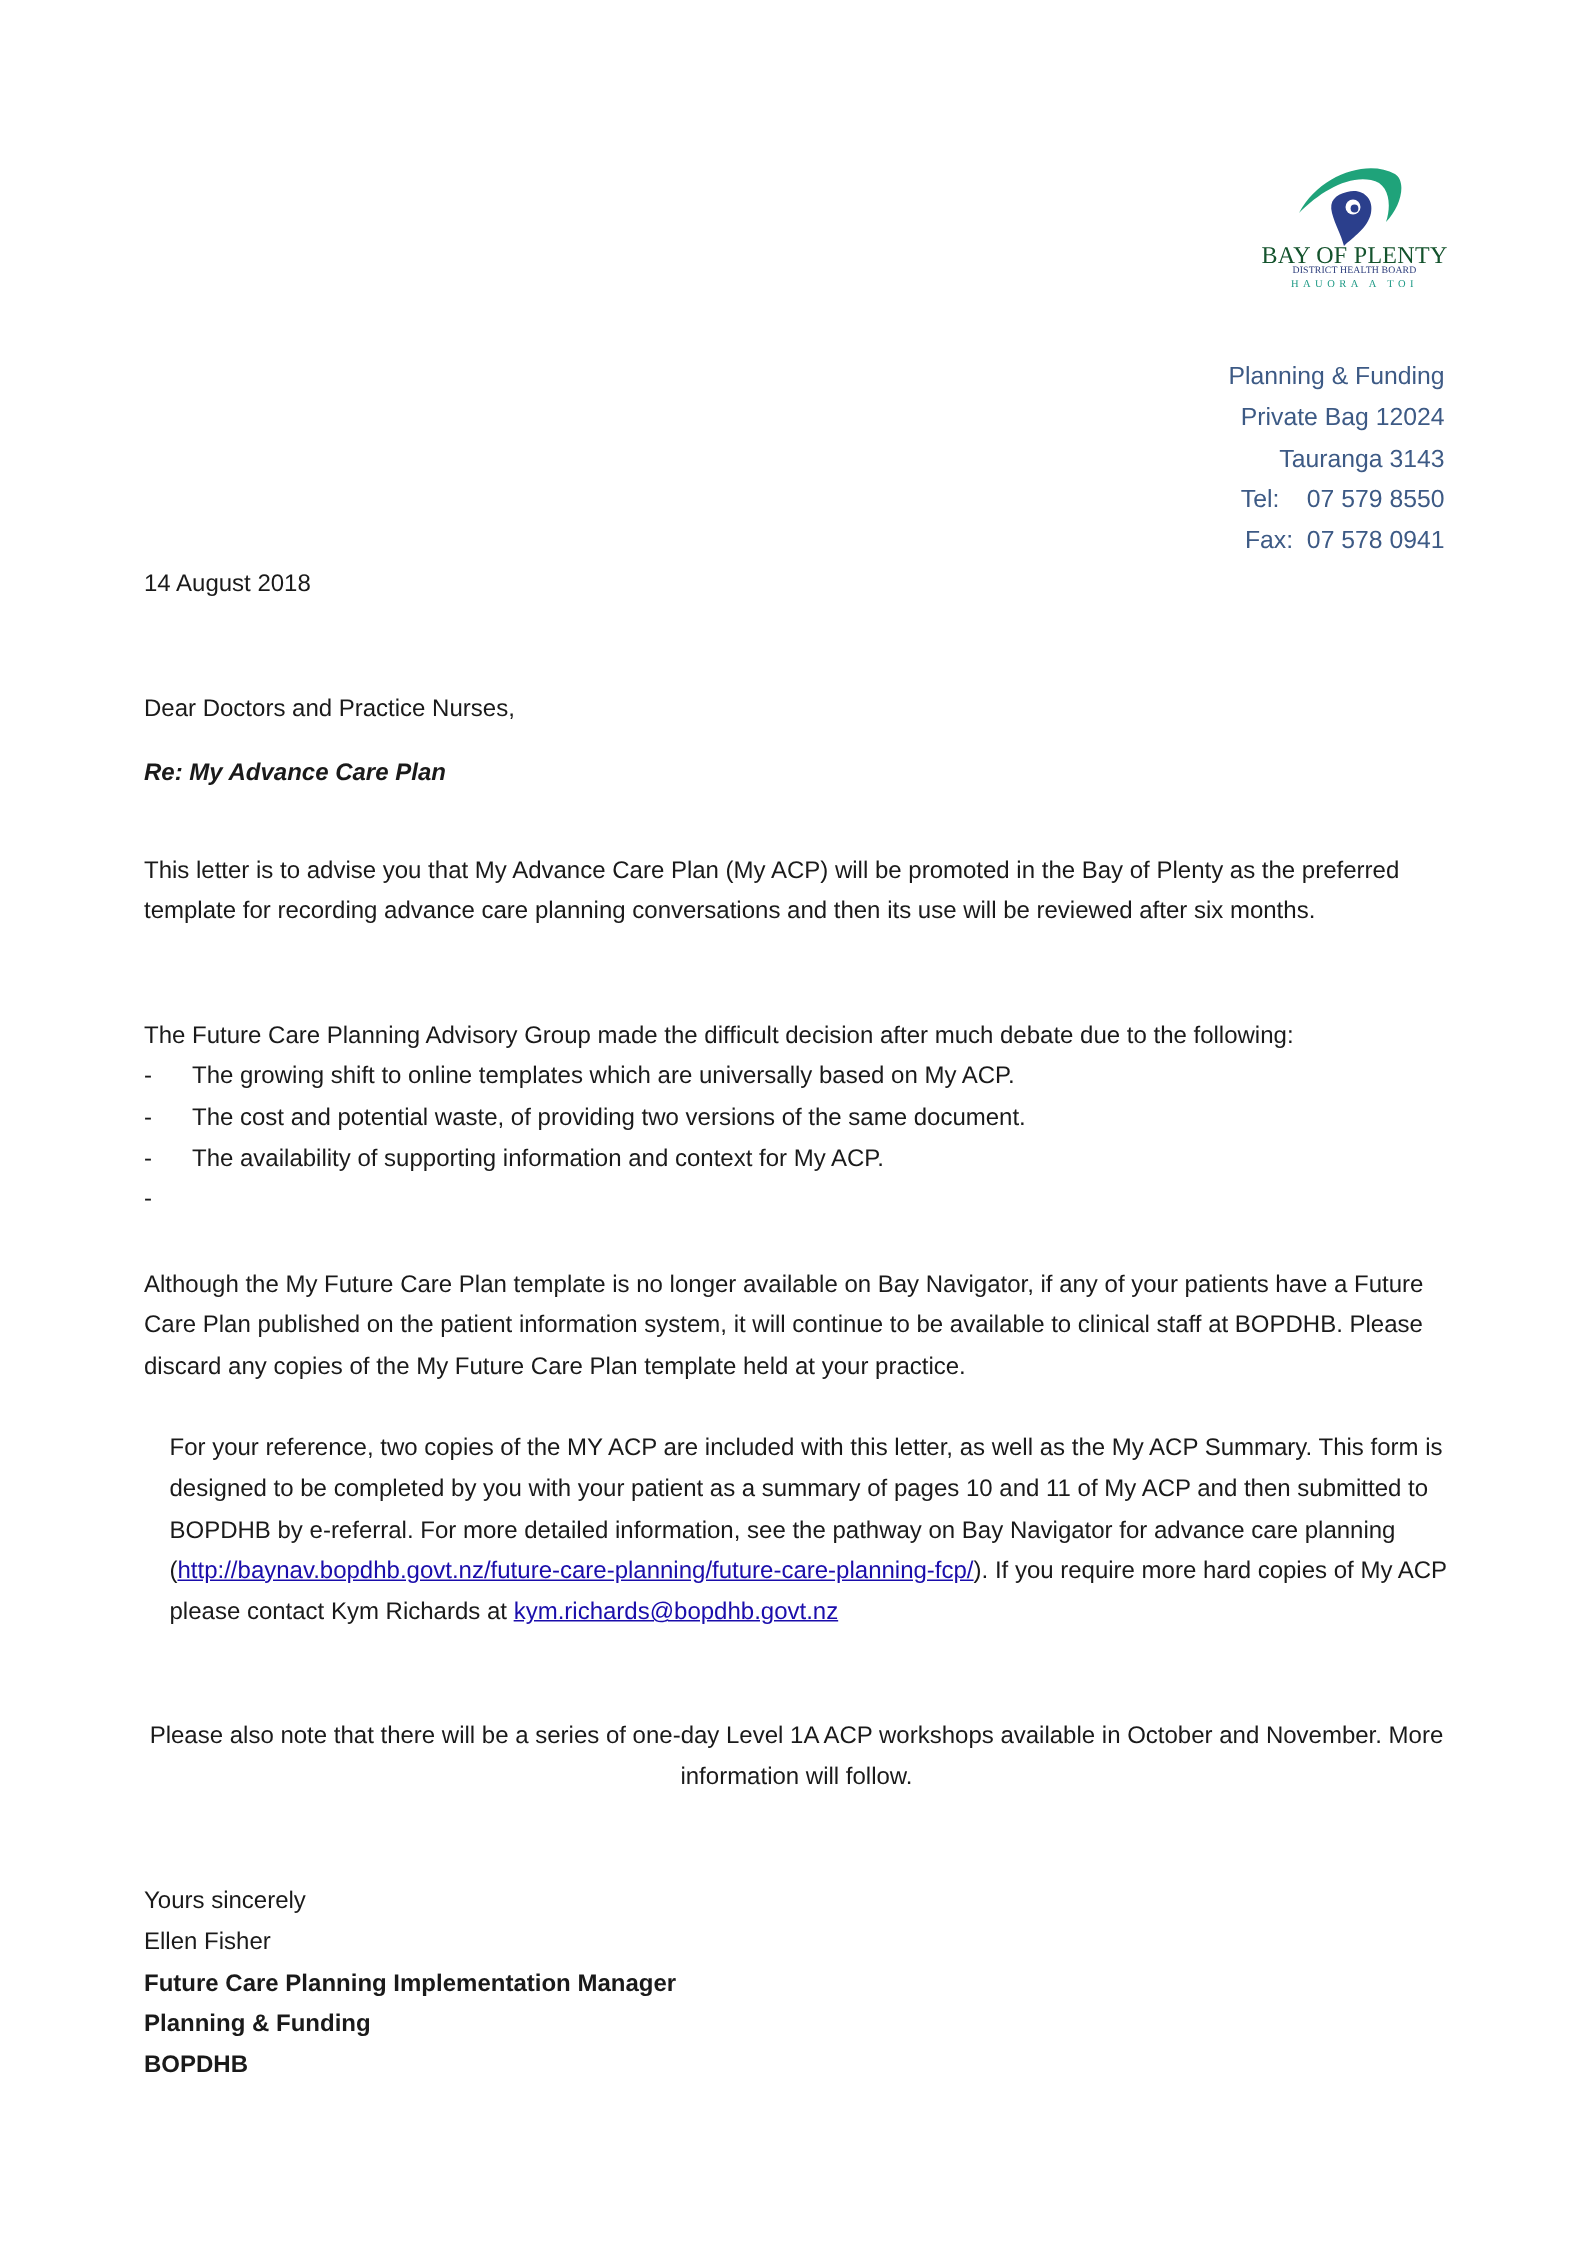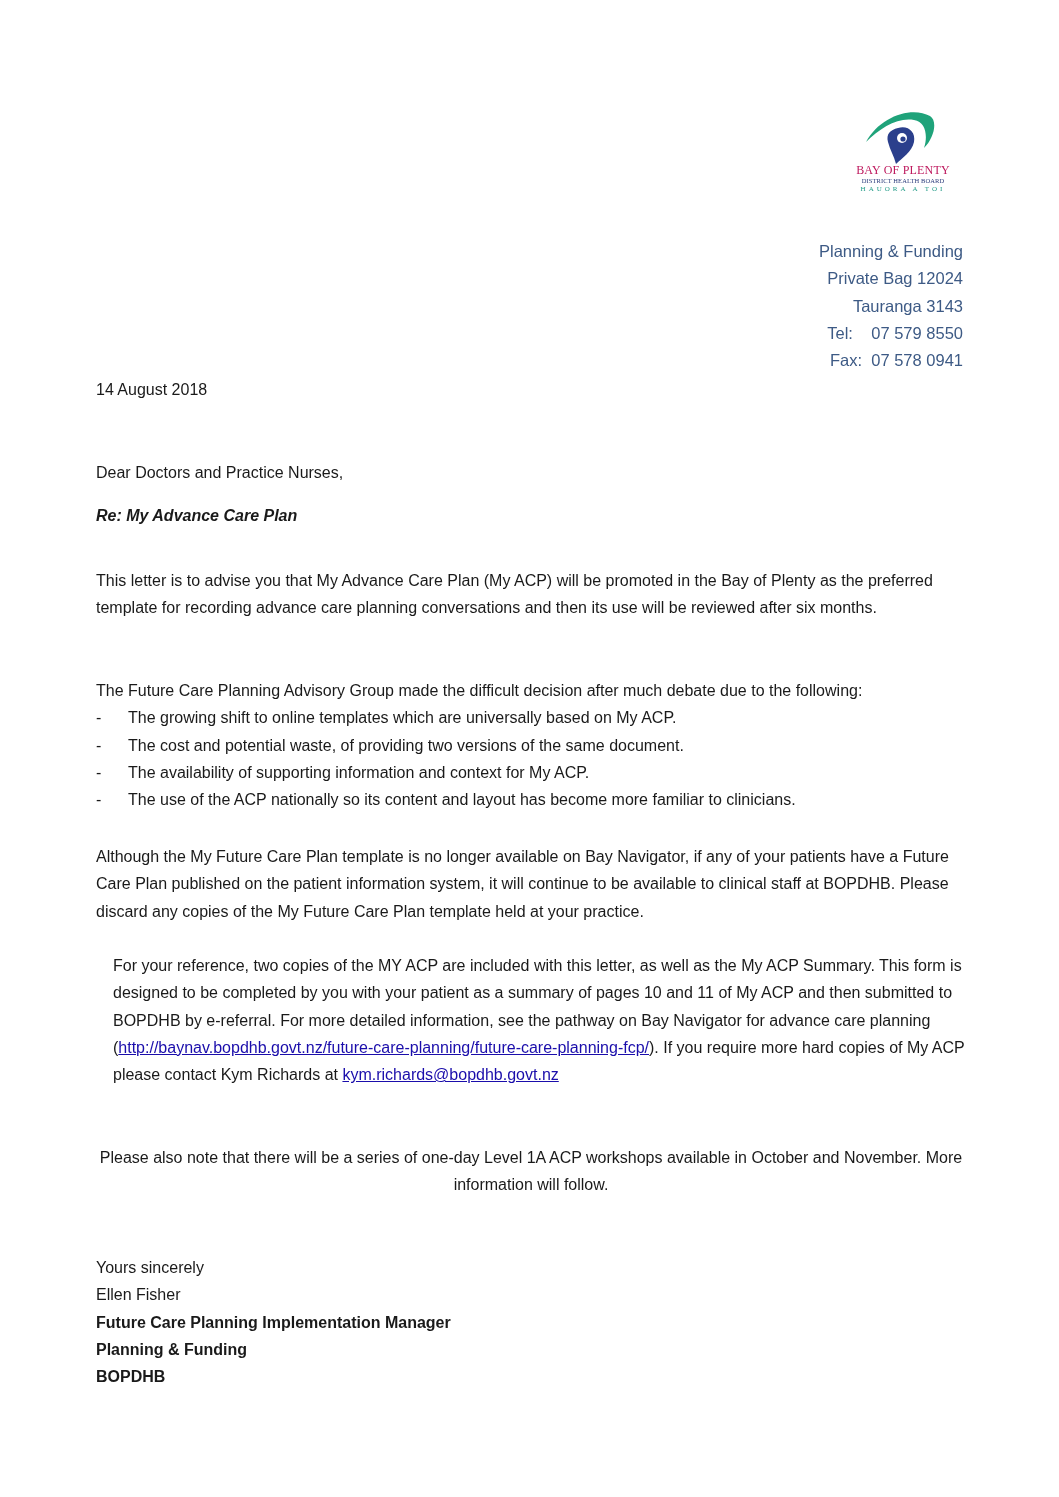--- a/index.html
+++ b/index.html
@@ -5,21 +5,21 @@
     html, body { margin: 0; padding: 0; background: #ffffff; }
     body {
       width: 1059px; height: 1497px; position: relative; overflow: hidden;
       font-family: "Liberation Sans", sans-serif;
       color: #1a1a1a;
     }
     .page { position: absolute; left: 0; top: 0; width: 1059px; height: 1497px; }
     .logo { position: absolute; left: 838px; top: 108px; width: 130px; height: 95px; }
     .logo svg { position: absolute; left: 24px; top: 0; }
     .logo-text { position: absolute; left: 0; top: 56px; width: 130px; text-align: center; }
-    .logo-line1 { font-family: "Liberation Serif", serif; font-size: 12px; color: #be185d; letter-spacing: 0.2px; line-height: 13px; }
+    .logo-line1 { font-family: "Liberation Serif", serif; font-size: 16px; color: #14532d; letter-spacing: 0.2px; line-height: 13px; }
     .logo-line2 { font-family: "Liberation Serif", serif; font-size: 6.5px; color: #2a3a7a; line-height: 8px; letter-spacing: 0.1px; }
     .logo-line3 { font-family: "Liberation Serif", serif; font-size: 7px; color: #1f9a86; letter-spacing: 3px; line-height: 9px; }
 
     .address { position: absolute; right: 96px; top: 238px; text-align: right; color: #3d5a85; font-size: 16.5px; line-height: 27.3px; }
     .address .row { white-space: pre; }
 
     .body-text { position: absolute; left: 96px; width: 870px; font-size: 16px; line-height: 27.3px; }
     .date { top: 376px; }
     .salutation { top: 459px; }
     .re { top: 502px; font-weight: bold; font-style: italic; }
@@ -81,21 +81,20 @@
       <li>
         <span class="dash-mark">-</span>
         <span>The cost and potential waste, of providing two versions of the same document.</span>
       </li>
       <li>
         <span class="dash-mark">-</span>
         <span>The availability of supporting information and context for My ACP.</span>
       </li>
       <li>
         <span class="dash-mark">-</span>
-        <span>The use of the ACP nationally so its content and layout has become more familiar to clinicians.</span>
       </li>
     </ul>
   </div>
 
   <p class="body-text p3">Although the My Future Care Plan template is no longer available on Bay Navigator, if any of your patients have a Future Care Plan published on the patient information system, it will continue to be available to clinical staff at BOPDHB. Please discard any copies of the My Future Care Plan template held at your practice.</p>
 
   <p class="body-text p4"><span>For your reference, two copies of the MY ACP are included with this letter, as well as the My ACP Summary. This form is designed to be completed by you with your patient as a summary of pages 10 and 11 of My ACP and then submitted to BOPDHB by e-referral. For more detailed information, see the pathway on Bay Navigator for advance care planning (</span><a class="link" title="http://baynav.bopdhb.govt.nz/future-care-planning/future-care-planning-fcp/">http://baynav.bopdhb.govt.nz/future-care-planning/future-care-planning-fcp/</a><span>). If you require more hard copies of My ACP please contact Kym Richards at </span><a class="link">kym.richards@bopdhb.govt.nz</a></p>
 
   <p class="body-text p5">Please also note that there will be a series of one-day Level 1A ACP workshops available in October and November. More information will follow.</p>
 

